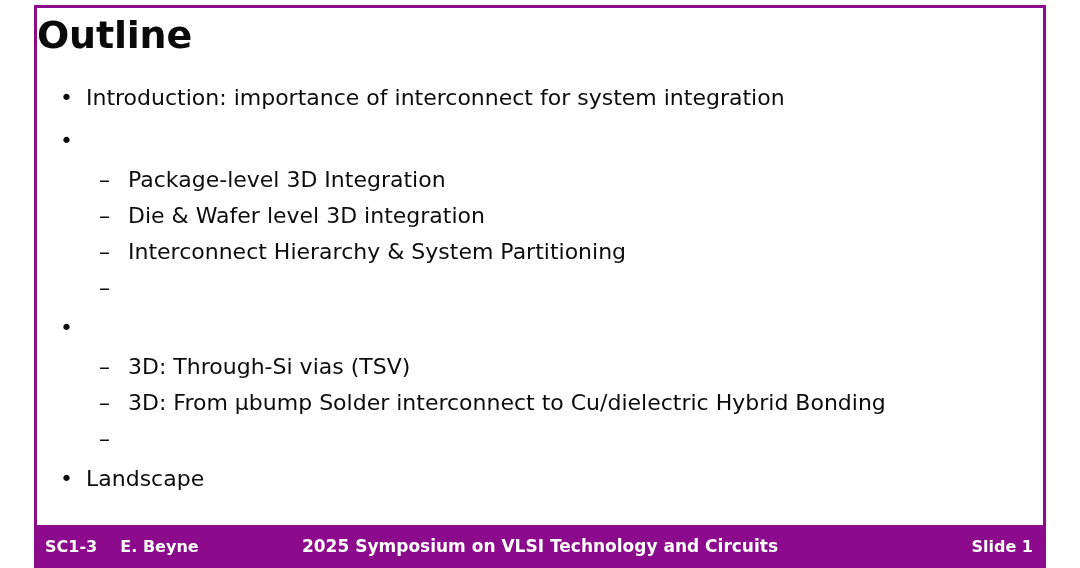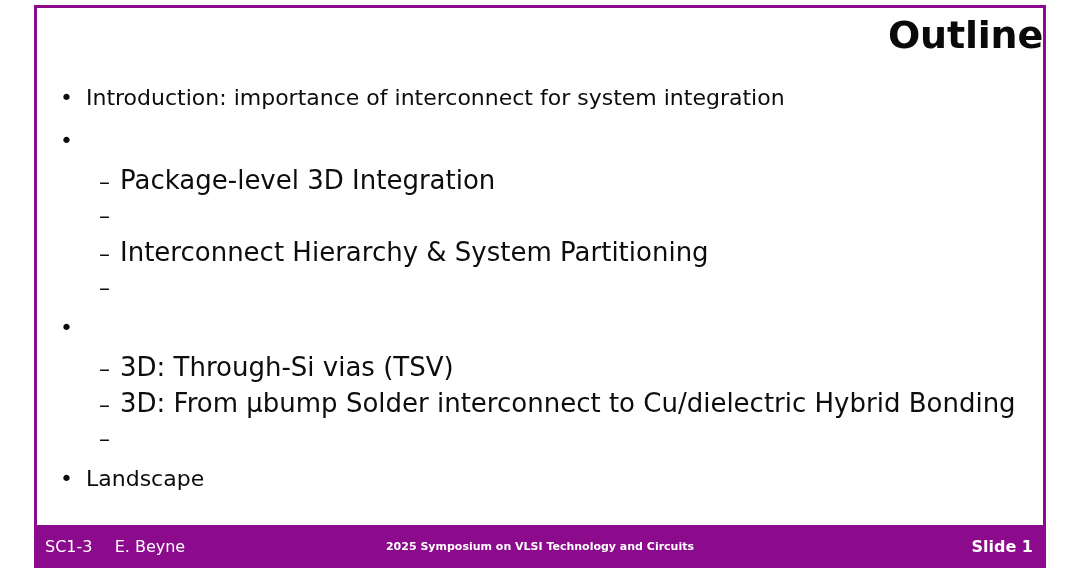--- a/index.html
+++ b/index.html
@@ -32,21 +32,21 @@
     box-sizing: border-box;
     background: #ffffff;
   }
 
   
   #slide-title {
     position: absolute;
     left: 37px;
     top: 12px;
     width: 1006px;
-    text-align: right;
+    text-align: left;
     font-size: 38px;
     font-weight: bold;
     color: #0a0a0a;
     letter-spacing: -0.2px;
     line-height: 46px;
     white-space: nowrap;
   }
 
   
   #body-list {
@@ -88,22 +88,23 @@
     font-size: 22px;
     line-height: 36px;
   }
   .lvl2 .marker {
     width: 21px;
     flex: 0 0 21px;
     font-size: 22px;
     line-height: 36px;
   }
   .lvl2 .bullet-text {
-    font-size: 26px;
+    font-size: 22px;
     line-height: 36px;
+    margin-left: 8px;
   }
 
   .marker {
     color: #0d0d0d;
   }
 
   
   #footer-bar {
     position: absolute;
     left: 34px;
@@ -114,37 +115,37 @@
     box-sizing: border-box;
   }
   #footer-left {
     position: absolute;
     left: 11px;
     top: 0;
     height: 43px;
     line-height: 43px;
     color: #ffffff;
     font-size: 16px;
-    font-weight: normal;
+    font-weight: bold;
     white-space: nowrap;
   }
   #footer-left .sep {
     display: inline-block;
     width: 12px;
   }
   #footer-center {
     position: absolute;
     left: 0;
     top: 0;
     width: 1012px;
     height: 33px;
     line-height: 43px;
     text-align: center;
     color: #ffffff;
-    font-size: 11px;
+    font-size: 17px;
     font-weight: bold;
     white-space: nowrap;
   }
   #footer-right {
     position: absolute;
     right: 13px;
     top: 0;
     height: 43px;
     line-height: 43px;
     color: #ffffff;
@@ -169,20 +170,21 @@
       </div>
       <div class="bullet-row lvl1">
         <span class="marker">•</span>
       </div>
       <div class="bullet-row lvl2">
         <span class="marker">–</span>
         <span class="bullet-text">Package-level 3D Integration</span>
       </div>
       <div class="bullet-row lvl2">
         <span class="marker">–</span>
+        <span class="bullet-text">Die &amp; Wafer level 3D integration</span>
       </div>
       <div class="bullet-row lvl2">
         <span class="marker">–</span>
         <span class="bullet-text">Interconnect Hierarchy  &amp;  System Partitioning</span>
       </div>
       <div class="bullet-row lvl2">
         <span class="marker">–</span>
       </div>
       <div class="bullet-row lvl1">
         <span class="marker">•</span>

